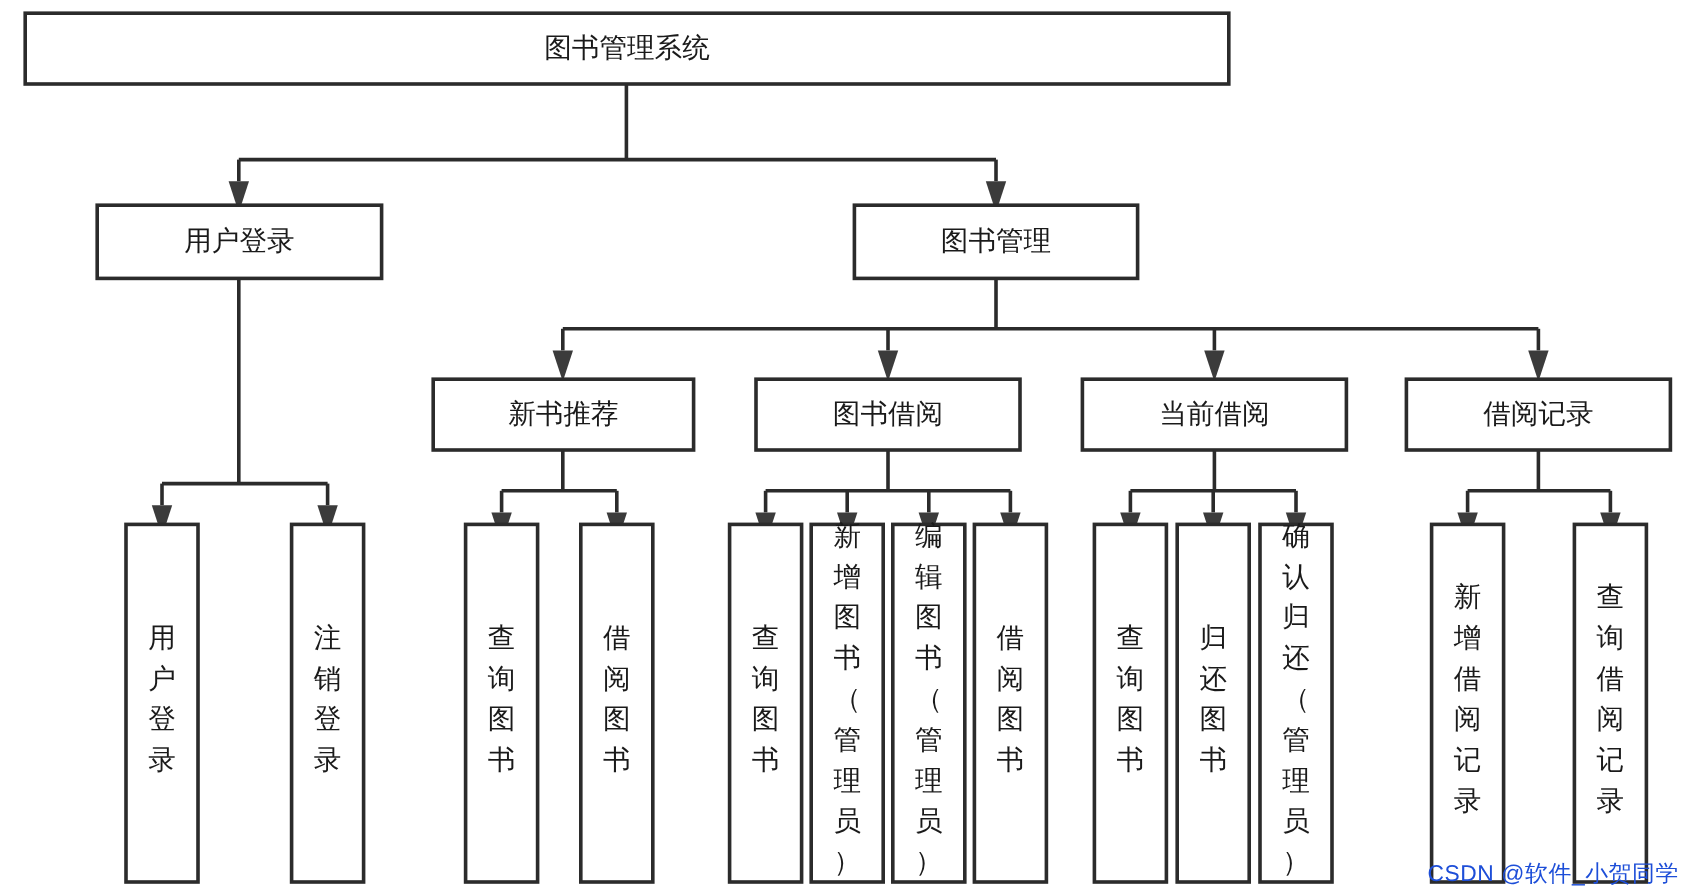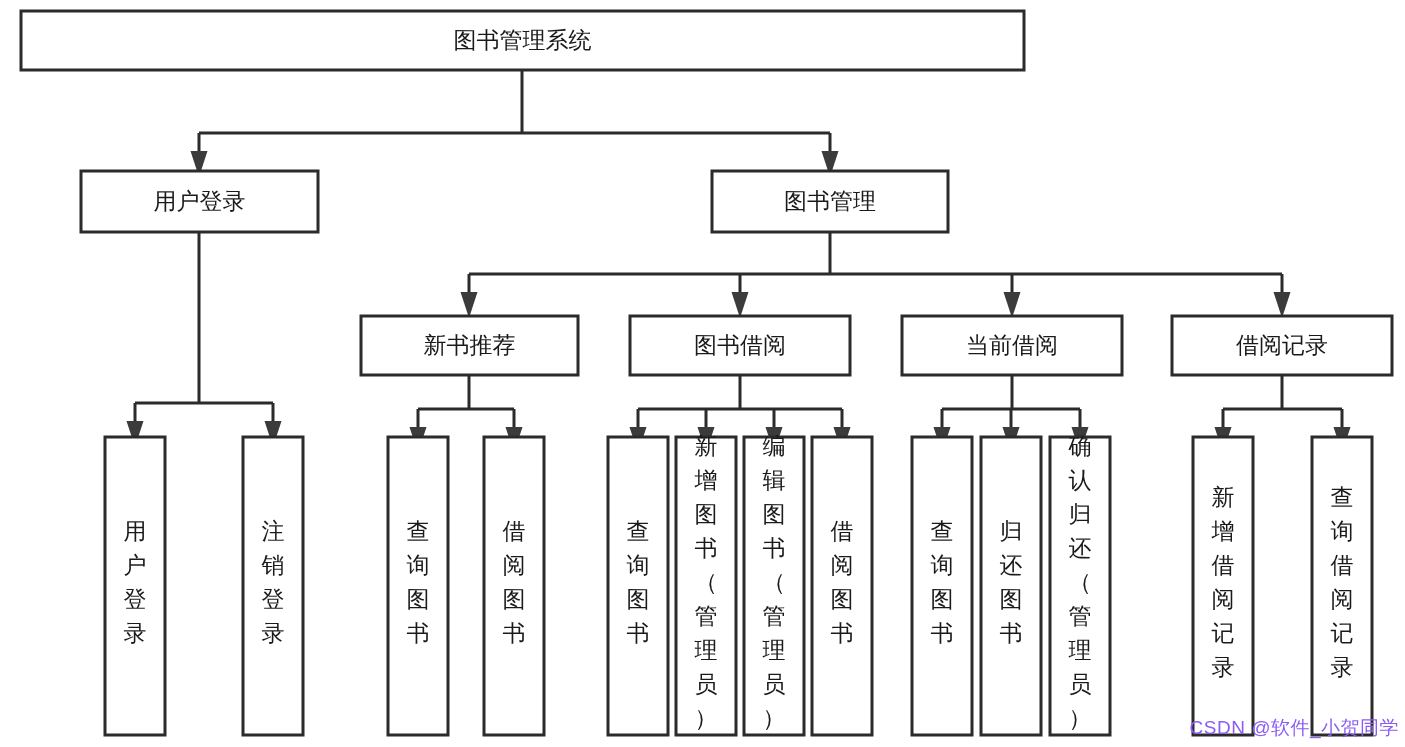--- a/index.html
+++ b/index.html
@@ -54,21 +54,21 @@
     font-size: 23px;
     fill: #1a1a1a;
     text-anchor: middle;
   }
   .watermark {
     position: absolute;
     right: 6px;
     bottom: 6px;
     font-family: "Liberation Sans", "DejaVu Sans", sans-serif;
     font-size: 19px;
-    color: #8b5cf6;
+    color: #1d4ed8;
     white-space: nowrap;
     letter-spacing: 0.5px;
     user-select: none;
   }
 </style>
 </head>
 <body>
 
 <div id="diagram-root">
 

